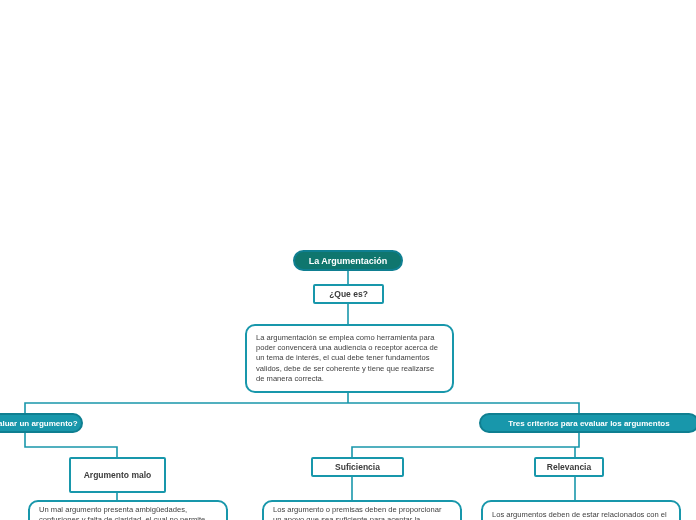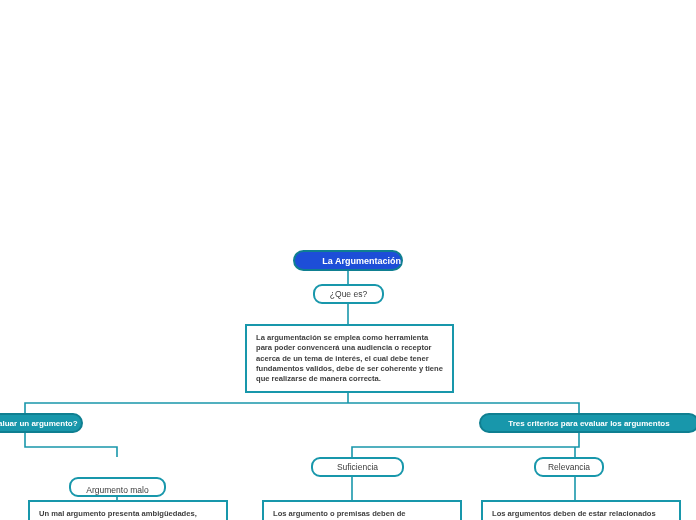--- a/index.html
+++ b/index.html
@@ -35,50 +35,49 @@
     border: 2px solid #1897ab;
     border-radius: 14px;
     background: #ffffff;
     color: #333333;
     text-align: center;
     display: flex;
     align-items: center;
     justify-content: center;
   }
   .node.root {
-    background: #1d4ed8;
+    background: #0f766e;
     border-color: #0f7f91;
     color: #ffffff;
     font-weight: bold;
     font-size: 9px;
     border-radius: 14px;
-    text-align: right;
   }
   .node.accent {
     background: #1897ab;
     border-color: #0f7f91;
     color: #ffffff;
     font-weight: bold;
     font-size: 8px;
   }
   .node.pill {
-    font-weight: normal;
+    font-weight: bold;
     font-size: 8.5px;
     color: #3c3c3c;
-    border-radius: 9px;
+    border-radius: 2px;
   }
   .node.text {
     font-size: 7.6px;
     line-height: 1.35;
-    font-weight: bold;
+    font-weight: normal;
     color: #3f3f3f;
     text-align: left;
     padding: 7px 9px;
-    border-radius: 0;
-    align-items: flex-start;
+    border-radius: 10px;
+    align-items: center;
     justify-content: flex-start;
   }
   .node span {
     display: block;
     width: 100%;
   }
 </style>
 </head>
 <body>
 
@@ -112,21 +111,21 @@
   </div>
 
   <div class="node accent" style="left:-46px; top:413px; width:129px; height:20px;">
     <span>¿Cómo evaluar un argumento?</span>
   </div>
 
   <div class="node accent" style="left:479px; top:413px; width:220px; height:20px;">
     <span>Tres criterios para evaluar los argumentos</span>
   </div>
 
-  <div class="node pill" style="left:69px; top:477px; width:97px; height:20px;align-items:flex-end;">
+  <div class="node pill" style="left:69px; top:457px; width:97px; height:36px;">
     <span>Argumento malo</span>
   </div>
 
   <div class="node pill" style="left:311px; top:457px; width:93px; height:20px;">
     <span>Suficiencia</span>
   </div>
 
   <div class="node pill" style="left:534px; top:457px; width:70px; height:20px;">
     <span>Relevancia</span>
   </div>

